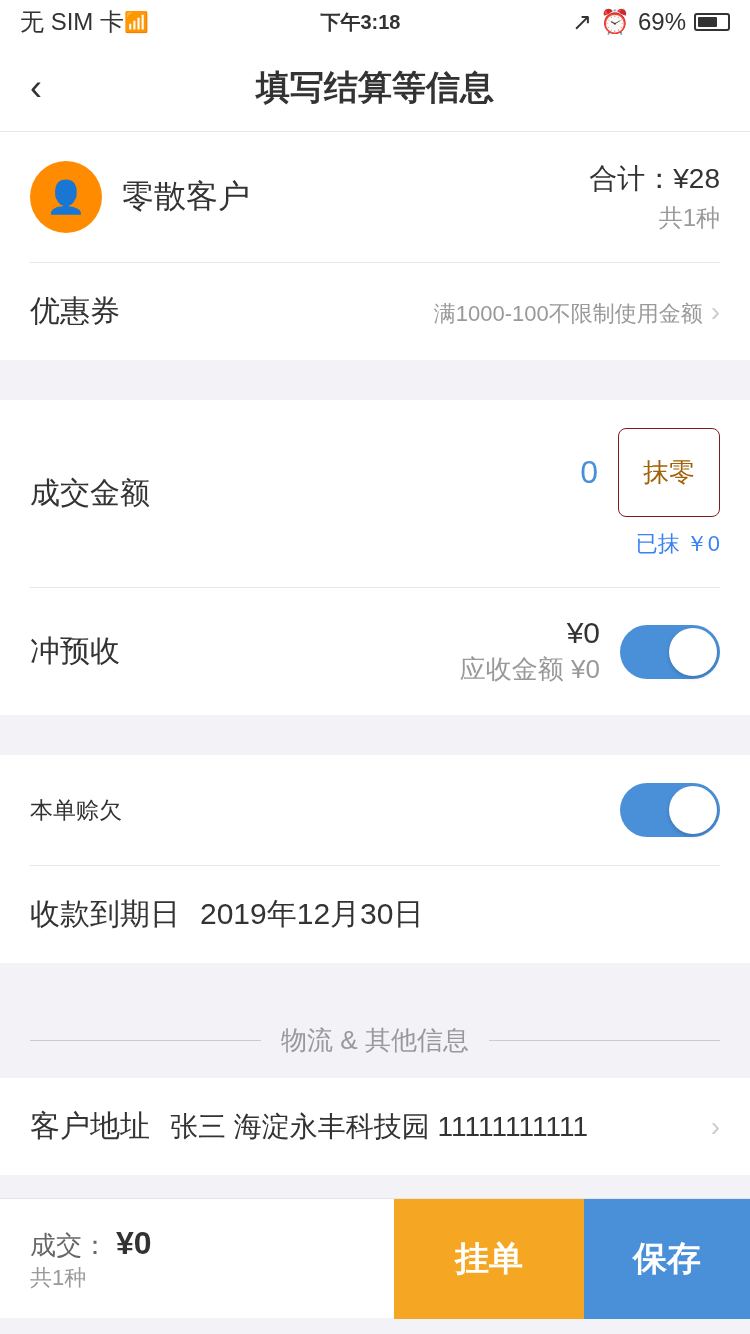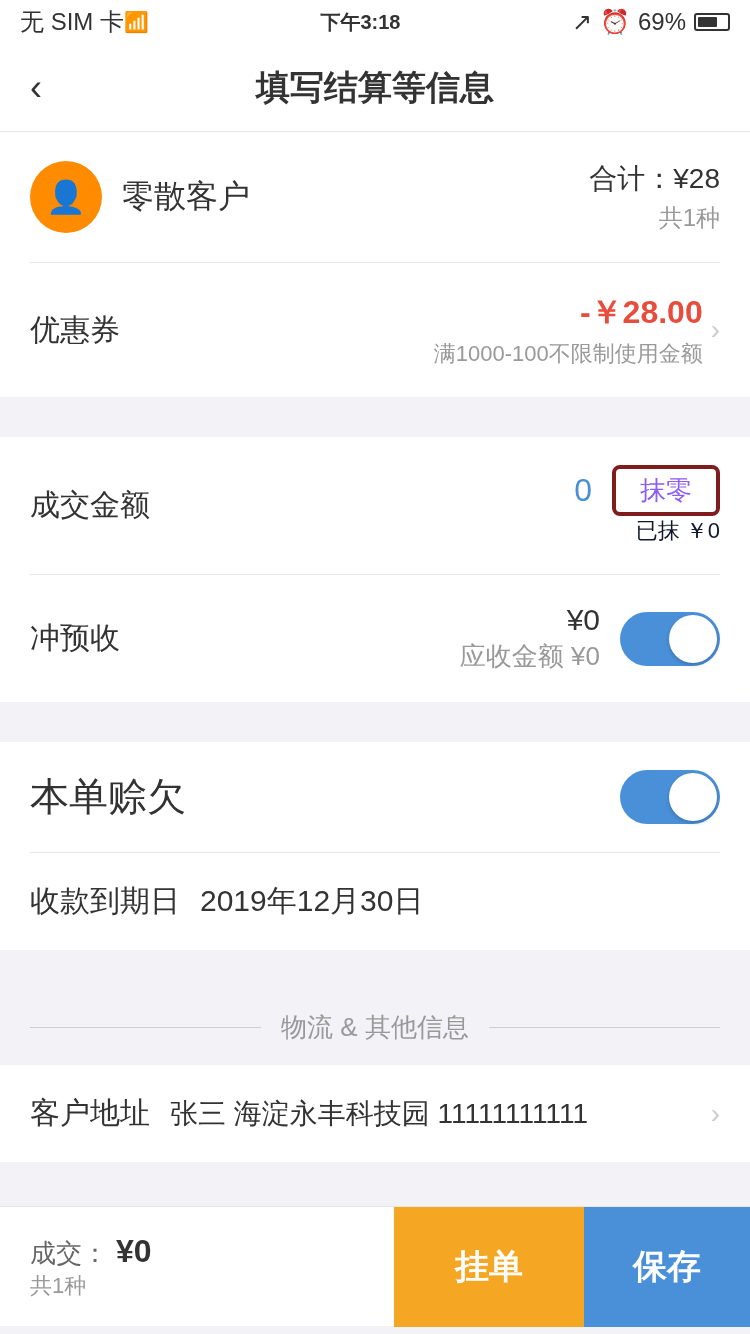--- a/index.html
+++ b/index.html
@@ -116,29 +116,29 @@
     }
     .form-label { font-size: 30px; color: #333; }
     .form-right { display: flex; align-items: center; gap: 20px; }
     .amount-input {
       font-size: 32px;
       color: #4a90d9;
       text-align: right;
       min-width: 60px;
     }
     .round-zero-btn {
-      border: 4px solid #7f1d1d;
+      border: 1px solid #7f1d1d;
       border-radius: 8px;
-      padding: 4px 24px;
+      padding: 26px 24px;
       font-size: 26px;
-      color: #8b5cf6;
-      background: #fff;
-      cursor: pointer;
-    }
-    .sub-text { font-size: 22px; color: #0f172a; text-align: right; }
+      color: #a16207;
+      background: #fff;
+      cursor: pointer;
+    }
+    .sub-text { font-size: 22px; color: #3b82f6; text-align: right; margin-top: 12px; }
 
     
     .toggle-container {
       width: 100px; height: 54px;
       background: #4a90d9;
       border-radius: 27px;
       position: relative;
       cursor: pointer;
     }
     .toggle-knob {
@@ -165,21 +165,21 @@
     .charge-sub { font-size: 26px; color: #999; margin-top: 2px; }
 
     
     .debt-row {
       display: flex;
       align-items: center;
       justify-content: space-between;
       padding: 28px 30px;
       background: #fff;
     }
-    .debt-label { font-size: 39px; color: #333; }
+    .debt-label { font-size: 23px; color: #333; }
 
     
     .due-row {
       display: flex;
       align-items: center;
       padding: 28px 30px;
       background: #fff;
       gap: 20px;
     }
     .due-label { font-size: 30px; color: #333; }
@@ -208,21 +208,21 @@
     }
     .address-label { font-size: 30px; color: #333; flex-shrink: 0; margin-right: 20px; }
     .address-value { font-size: 28px; color: #333; flex: 1; }
 
     
     .bottom-space { height: 200px; }
 
     
     .bottom-bar {
       position: fixed;
-      bottom: 8px;
+      bottom: 16px;
       width: 750px;
       height: 120px;
       display: flex;
       align-items: center;
       background: #fff;
       border-top: 1px solid #e5e5ea;
     }
     .bottom-info {
       flex: 1;
       padding: 0 30px;
@@ -281,21 +281,20 @@
       <div class="total-amount">合计：¥28</div>
       <div class="total-count">共1种</div>
     </div>
   </div>
   <div class="divider"></div>
 
   <div class="coupon-row">
     <span class="coupon-label">优惠券</span>
     <div style="display:flex;align-items:center;">
       <div class="coupon-right">
-        <div class="coupon-discount">-￥28.00</div>
         <div class="coupon-desc">满1000-100不限制使用金额</div>
       </div>
       <span class="chevron-icon">›</span>
     </div>
   </div>
 </div>
 
 <div class="gray-sep"></div>
 
 <div class="section">

